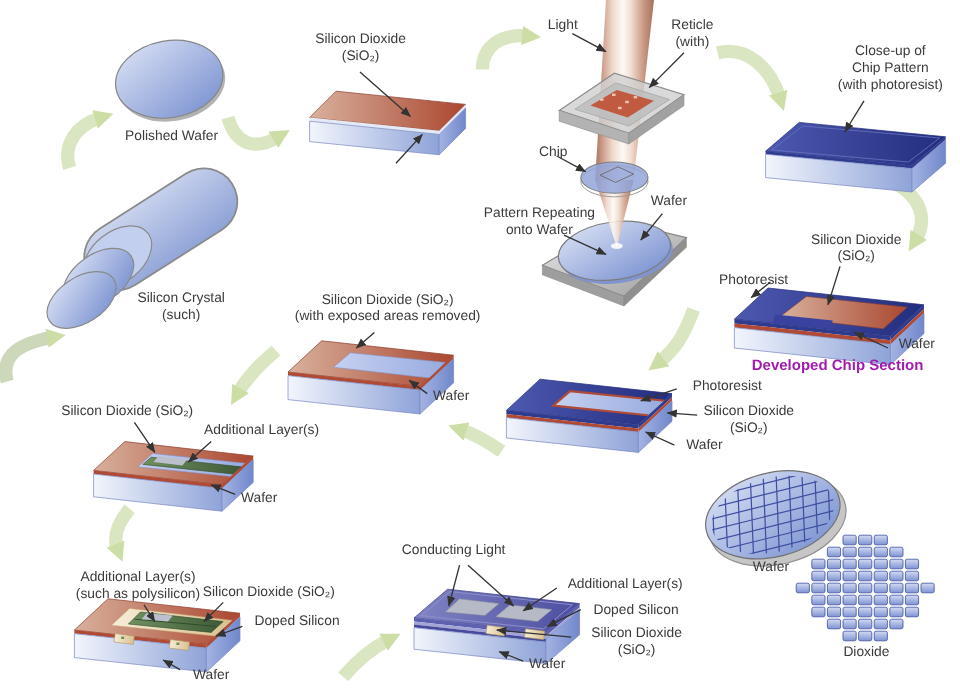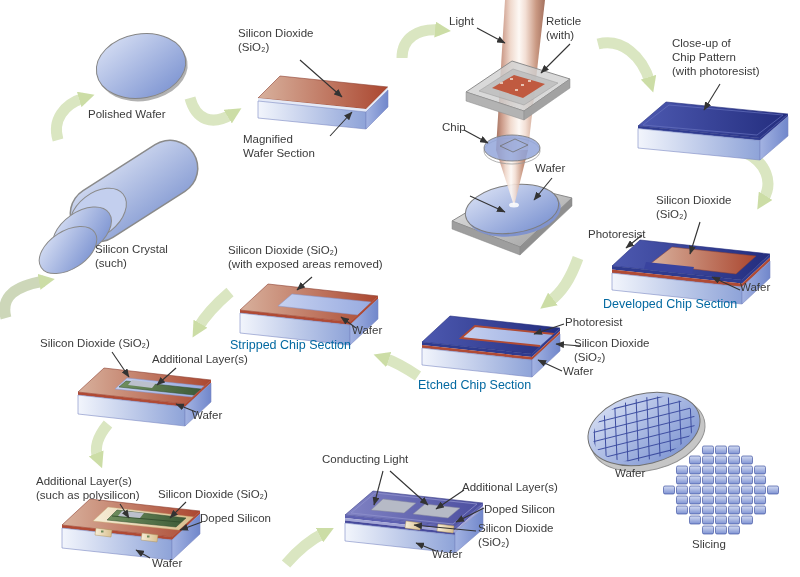--- a/index.html
+++ b/index.html
@@ -1,21 +1,21 @@
 <!DOCTYPE html>
 <html><head>
 <meta charset="utf-8">
 <style>
   html,body{margin:0;padding:0;background:#fff}
   #canvas{position:relative;width:800px;height:577px;background:#ffffff;
           font-family:"Liberation Sans",sans-serif;overflow:hidden}
   #art{position:absolute;left:0;top:0}
   .lbl{position:absolute;font-size:11.5px;line-height:1.22;color:#3b3b3b;
-       white-space:pre-line}
-  .cap{font-size:12.5px;font-weight:normal;color:#0369a1}
+       text-align:center;white-space:pre-line}
+  .cap{font-size:12.5px;font-weight:bold;color:#a21caf}
 </style>
 </head>
 <body>
 
 <div id="canvas">
 
 <svg id="art" width="800" height="577" viewBox="0 0 800 577">
   <defs>
     <linearGradient id="gBlueF" x1="0" y1="0" x2="1" y2="0">
       <stop offset="0" stop-color="#f2f5fc"></stop>
@@ -343,56 +343,54 @@
     <line x1="464" y1="490" x2="436" y2="509" marker-end="url(#ah)"></line>
     <line x1="484" y1="508" x2="456" y2="522" marker-end="url(#ah)"></line>
     <line x1="476" y1="531" x2="414" y2="525" marker-end="url(#ah)"></line>
     <line x1="436" y1="551" x2="416" y2="543" marker-end="url(#ah)"></line>
   </g>
 </svg>
 
 <div class="lbl" style="left:88px;top:107px;width:110px">Polished Wafer</div>
 <div class="lbl" style="left:238px;top:26px;width:125px">Silicon Dioxide
 (SiO₂)</div>
-<div class="lbl" style="left:243px;top:132px;width:112px">Magnified
-Wafer Section</div>
 <div class="lbl" style="left:449px;top:14px;width:40px">Light</div>
 <div class="lbl" style="left:546px;top:14px;width:62px">Reticle
 (with)</div>
 <div class="lbl" style="left:442px;top:120px;width:38px">Chip</div>
+<div class="lbl" style="left:392px;top:171px;width:115px">Pattern Repeating
+onto Wafer</div>
 <div class="lbl" style="left:535px;top:161px;width:45px">Wafer</div>
 <div class="lbl" style="left:672px;top:36px;width:140px">Close-up of
 Chip Pattern
 (with photoresist)</div>
 <div class="lbl" style="left:656px;top:193px;width:115px">Silicon Dioxide
 (SiO₂)</div>
 <div class="lbl" style="left:588px;top:227px;width:80px">Photoresist</div>
 <div class="lbl" style="left:740px;top:280px;width:48px">Wafer</div>
 <div class="lbl cap" style="left:603px;top:297px;width:190px">Developed Chip Section</div>
 <div class="lbl" style="left:565px;top:315px;width:82px">Photoresist</div>
 <div class="lbl" style="left:574px;top:336px;width:100px">Silicon Dioxide
 (SiO₂)</div>
 <div class="lbl" style="left:563px;top:364px;width:48px">Wafer</div>
-<div class="lbl cap" style="left:418px;top:378px;width:150px">Etched Chip Section</div>
 <div class="lbl" style="left:228px;top:243px;width:190px">Silicon Dioxide (SiO₂)
 (with exposed areas removed)</div>
 <div class="lbl" style="left:352px;top:323px;width:48px">Wafer</div>
-<div class="lbl cap" style="left:230px;top:338px;width:162px">Stripped Chip Section</div>
 <div class="lbl" style="left:95px;top:242px;width:112px">Silicon Crystal
 (such)</div>
 <div class="lbl" style="left:40px;top:336px;width:132px">Silicon Dioxide (SiO₂)</div>
 <div class="lbl" style="left:152px;top:352px;width:132px">Additional Layer(s)</div>
 <div class="lbl" style="left:192px;top:408px;width:48px">Wafer</div>
 <div class="lbl" style="left:36px;top:474px;width:158px">Additional Layer(s)
 (such as polysilicon)</div>
 <div class="lbl" style="left:158px;top:487px;width:132px">Silicon Dioxide (SiO₂)</div>
 <div class="lbl" style="left:200px;top:511px;width:95px">Doped Silicon</div>
 <div class="lbl" style="left:152px;top:556px;width:48px">Wafer</div>
 <div class="lbl" style="left:322px;top:452px;width:112px">Conducting Light</div>
 <div class="lbl" style="left:462px;top:480px;width:118px">Additional Layer(s)</div>
 <div class="lbl" style="left:484px;top:502px;width:92px">Doped Silicon</div>
 <div class="lbl" style="left:478px;top:521px;width:105px">Silicon Dioxide
 (SiO₂)</div>
 <div class="lbl" style="left:432px;top:547px;width:48px">Wafer</div>
 <div class="lbl" style="left:615px;top:466px;width:55px">Wafer</div>
-<div class="lbl" style="left:692px;top:537px;width:60px">Slicing</div>
+<div class="lbl" style="left:692px;top:537px;width:60px">Dioxide</div>
 
 </div>
 
 </body></html>

